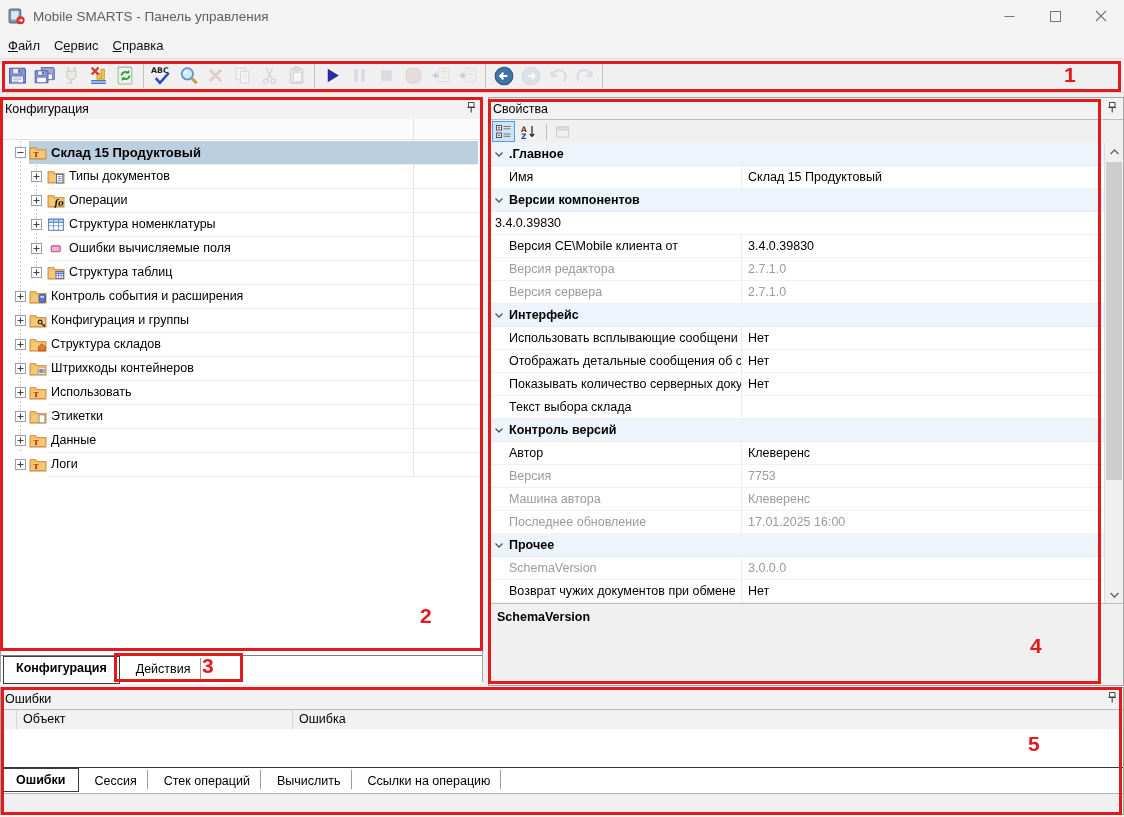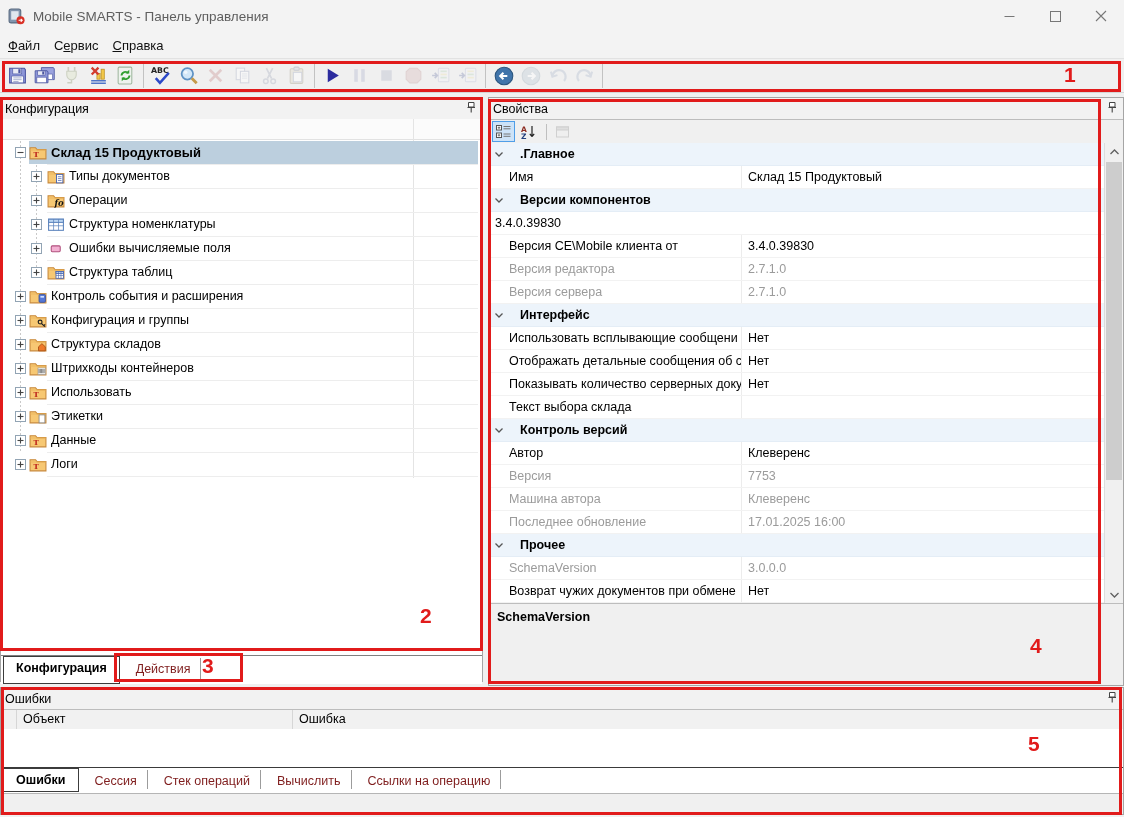--- a/index.html
+++ b/index.html
@@ -38,34 +38,34 @@
   .tree-row{position:absolute;left:0;right:0;height:24px;}
   .tree-rowline{position:absolute;left:46px;right:4px;bottom:0;height:1px;background:#ededed;}
   .tree-selband{position:absolute;left:28px;right:4px;top:0;bottom:1px;background:#bccfde;}
   .tree-expander{position:absolute;top:6px;}
   .tree-icon{position:absolute;top:4px;}
   .tree-label{position:absolute;top:4px;white-space:nowrap;}
   .tree-label.bold{font-weight:bold;font-size:13px;}
   .tree-dots{position:absolute;width:1px;background-image:linear-gradient(#c9c9c9 40%, transparent 40%);background-size:1px 4px;}
   .left-tabstrip{position:absolute;left:0;right:0;top:557px;height:28px;background:#fff;border-top:1px solid #7f7f7f;display:flex;align-items:stretch;}
   .tab-active{background:#fff;border:1px solid #3c3c3c;font-weight:bold;padding:4px 12px;margin-left:2px;}
-  .tab-inactive{color:#7f1d1d;padding:4px 10px;border-right:1px solid #9c9c9c;margin:2px 0 3px 6px;}
+  .tab-inactive{color:#000000;padding:4px 10px;border-right:1px solid #9c9c9c;margin:2px 0 3px 6px;}
 
   
   #props-panel{left:488px;top:97px;width:636px;height:589px;}
   .props-toolbar{position:absolute;left:0;right:0;top:22px;height:23px;background:#f0f0f0;border-bottom:1px solid #d2d2d2;display:flex;align-items:center;padding-left:3px;}
   .pg-btn{width:21px;height:19px;display:inline-flex;align-items:center;justify-content:center;margin-right:2px;border:1px solid transparent;}
   .pg-btn.active{border:1px solid #4f9ee8;background:#cde3f8;}
   .pg-btn.disabled{opacity:0.45;}
   .pg-sep{width:1px;height:16px;background:#bfbfbf;margin:0 4px;}
   #prop-rows{position:absolute;left:0;top:45px;right:19px;height:460px;overflow:hidden;}
   .prop-row{height:23px;box-sizing:border-box;border-bottom:1px solid #f2f2f2;display:flex;align-items:center;}
   .prop-row.cat{background:#edf4fb;border-bottom:1px solid #e4edf6;}
   .cat-chevron{margin-left:5px;display:inline-flex;}
-  .cat-label{margin-left:16px;font-weight:bold;}
+  .cat-label{margin-left:5px;font-weight:bold;}
   .prop-name{width:253px;box-sizing:border-box;padding-left:20px;border-right:1px solid #ececec;overflow:hidden;white-space:nowrap;align-self:stretch;display:flex;align-items:center;}
   .prop-value{padding-left:6px;overflow:hidden;white-space:nowrap;}
   .muted{color:#9b9b9b;}
   .vscroll{position:absolute;right:0;top:45px;width:19px;height:460px;background:#f0f0f0;border-left:1px solid #dcdcdc;box-sizing:border-box;}
   .vs-arrow{position:absolute;left:0;width:18px;height:17px;display:flex;align-items:center;justify-content:center;color:#606060;font-size:9px;}
   .vs-up{top:0;}
   .vs-down{bottom:0;}
   .vs-thumb{position:absolute;left:1px;top:19px;width:16px;height:318px;background:#cdcdcd;}
   .props-desc{position:absolute;left:0;right:0;top:505px;bottom:0;background:#f0f0f0;border-top:1px solid #bdbdbd;padding:6px 8px;box-sizing:border-box;}
   .props-desc .desc-title{font-weight:bold;}

